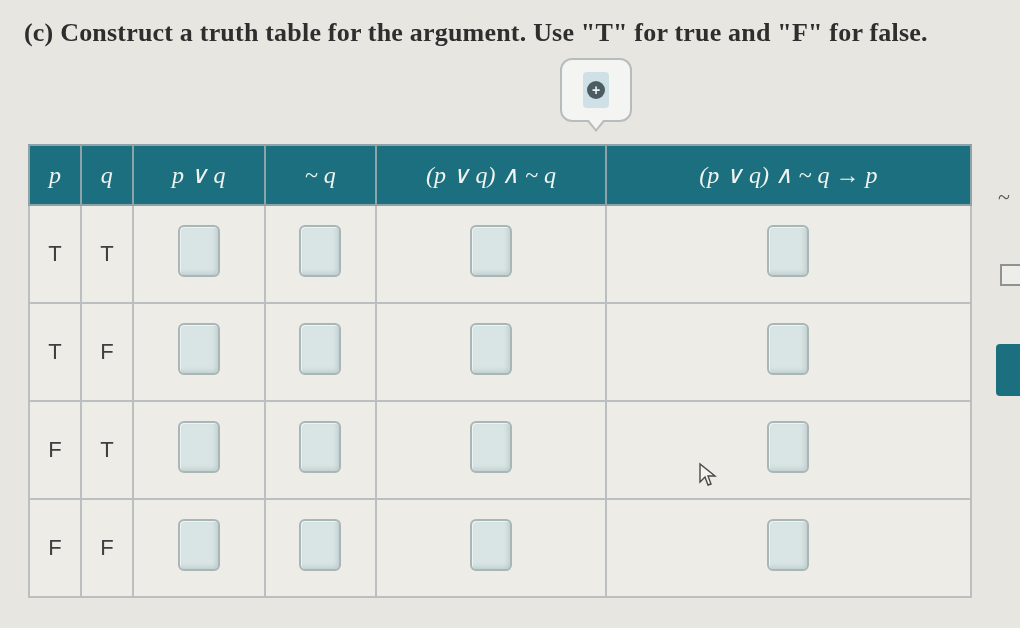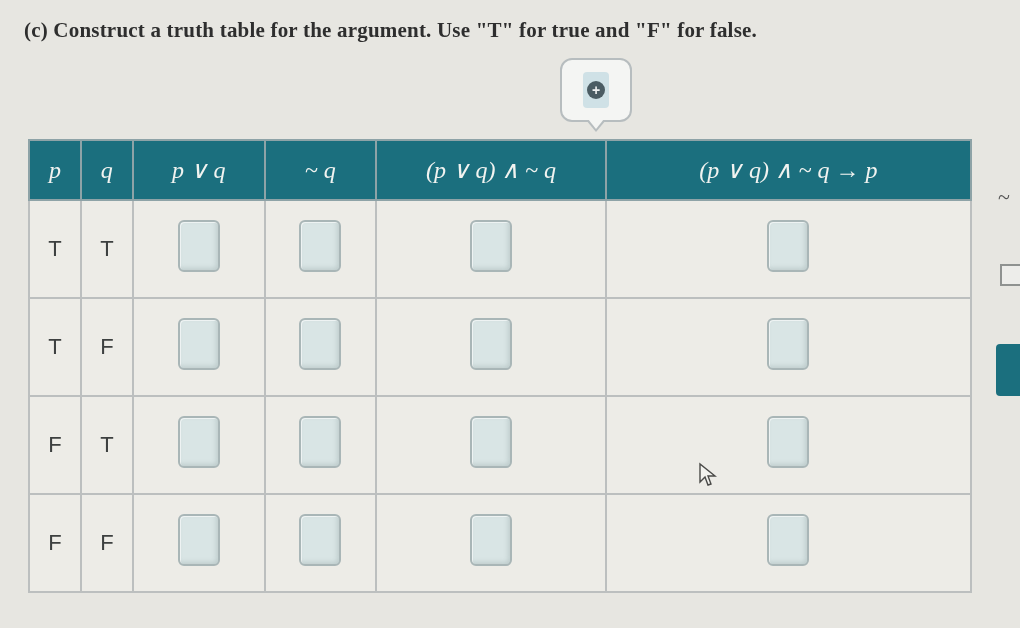--- a/index.html
+++ b/index.html
@@ -12,21 +12,21 @@
     height: 628px;
     overflow: hidden;
   }
   .page {
     position: relative;
     padding: 18px 0 0 20px;
     box-sizing: border-box;
     height: 100%;
   }
   .prompt {
-    font-size: 21px;
+    font-size: 26px;
     font-weight: 600;
     color: #2e2e2e;
     margin: 0 0 30px 4px;
     letter-spacing: 0.2px;
   }
 
   
   .callout {
     position: absolute;
     left: 560px;

